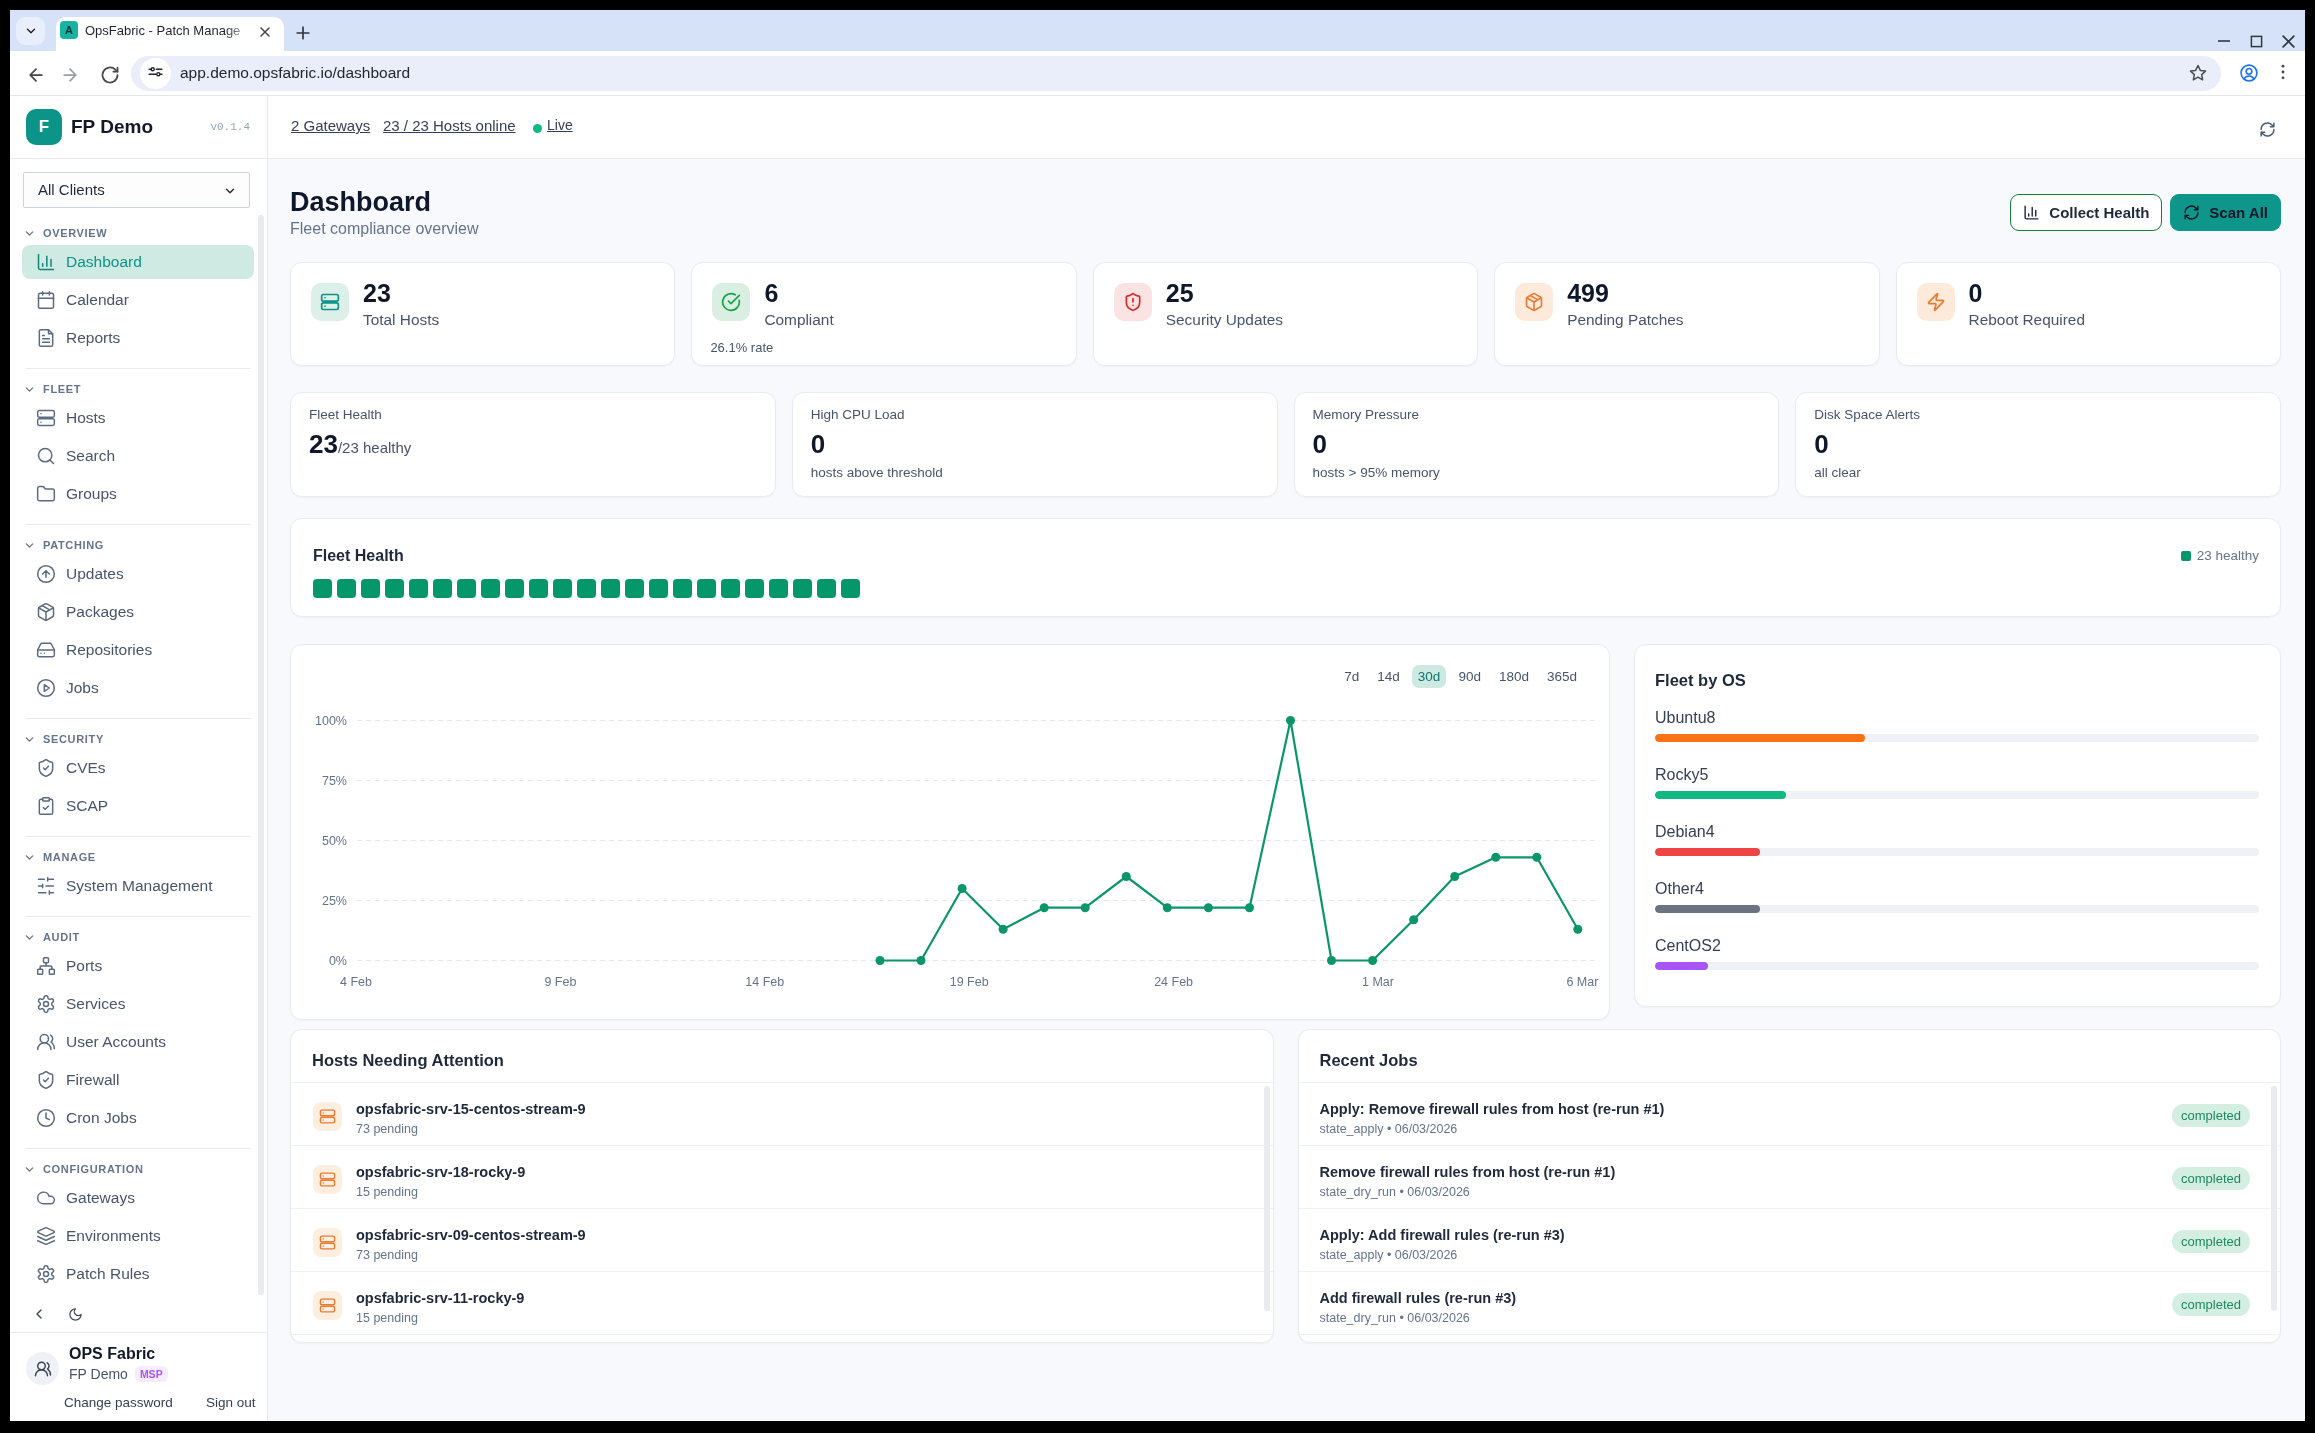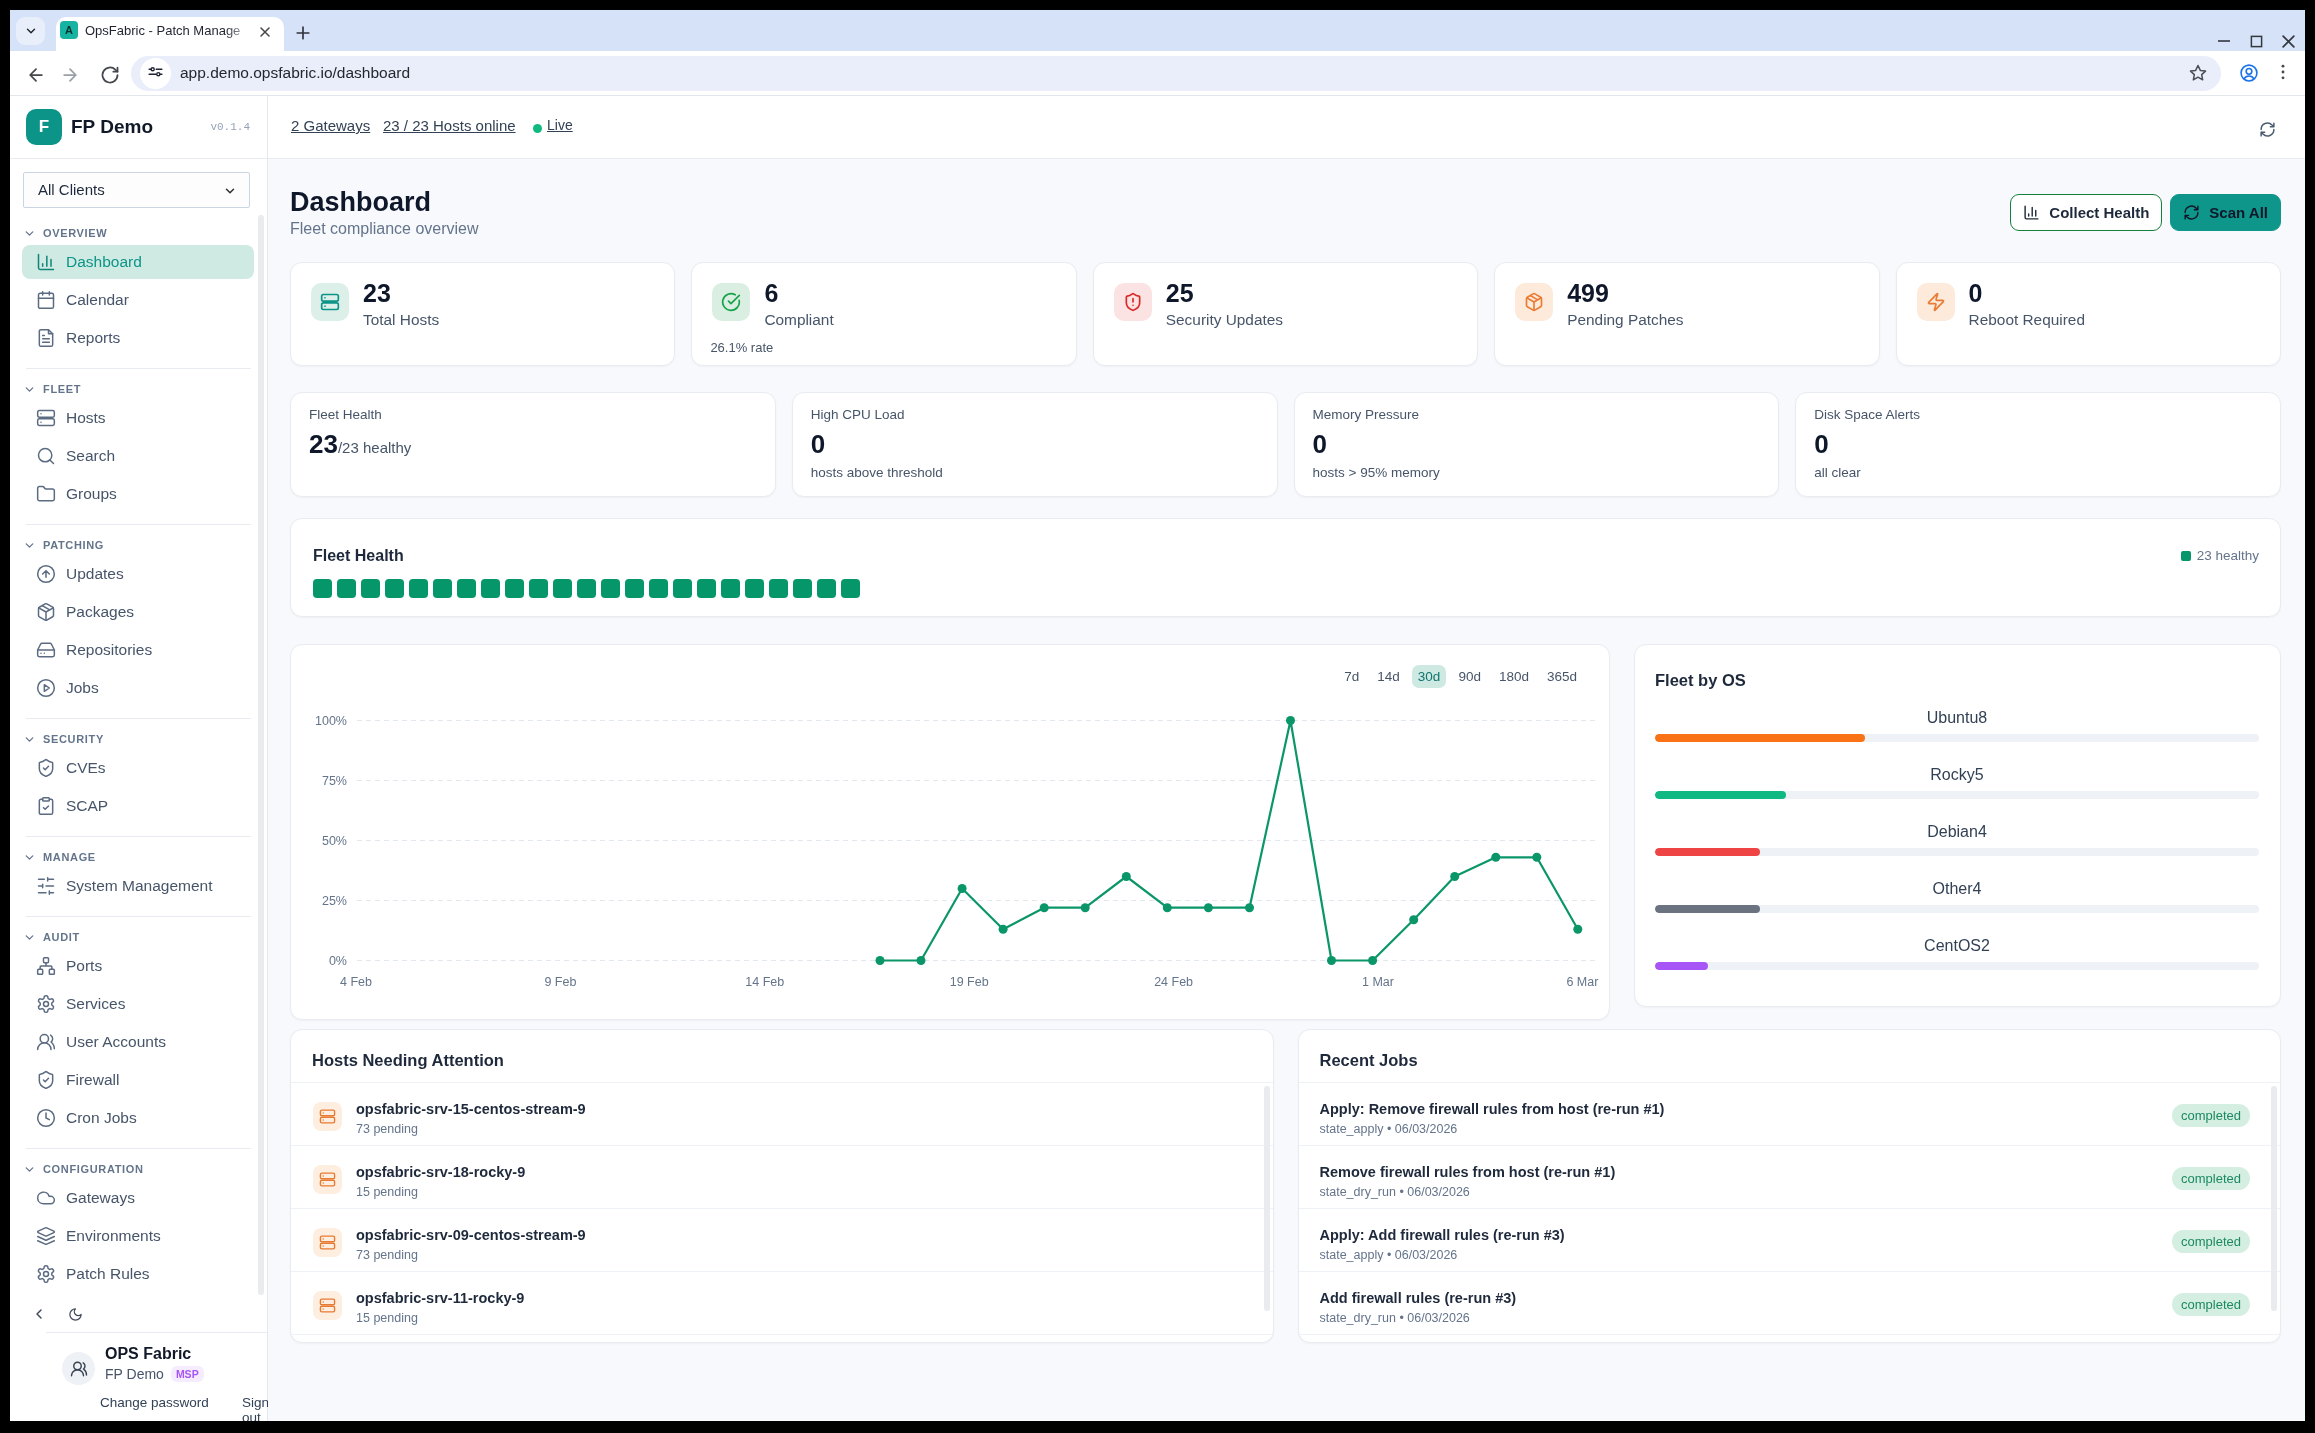--- a/index.html
+++ b/index.html
@@ -38,21 +38,21 @@
 .select svg { position:absolute; right:12px; top:11px; width:14px; height:14px; color:#333; }
 .nav { position:absolute; top:118px; left:0; right:0; } .nav .sec:first-child { margin-top:7px; }
 .sec { display:flex; align-items:center; gap:7px; padding:0 0 0 27px; height:24px; margin-top:8px; font-size:11px; font-weight:bold; color:#64748b; letter-spacing:.06em; }
 .sec svg { width:13px; height:13px; margin-left:-14px; }
 .item { display:flex; align-items:center; gap:10px; height:34px; margin:0 13px 4px 12px; padding-left:14px; border-radius:8px; font-size:15.5px; color:#475569; }
 .item svg { width:20px; height:20px; flex:none; color:#5b6b81; }
 .item.active { background:#cfeae3; color:#0d9488; }
 .item.active svg { color:#0f8579; }
 .sdiv { border-top:1px solid #e8ecf1; margin:13px 16px 0 16px; }
 .sb-thumb { position:absolute; right:3px; top:119px; width:6px; height:1080px; background:#e9ebef; border-radius:3px; }
-.sb-foot { position:absolute; left:0; right:0; bottom:0; height:89px; border-top:1px solid #e8ecf1;margin-left:36px; }
+.sb-foot { position:absolute; left:0; right:0; bottom:0; height:89px; border-top:1px solid #e8ecf1; }
 .collapse-row { position:absolute; left:0; top:1195px; height:46px; width:100%; display:flex; align-items:center; gap:21px; padding-left:21px; color:#3f4a5a; }
 .user-row { position:absolute; left:16px; top:12px; display:flex; gap:10px; }
 .user-av { width:33px; height:33px; border-radius:50%; background:#eef1f5; display:flex; align-items:center; justify-content:center; color:#374151; margin-top:7px; }
 .user-name { font-size:16px; font-weight:bold; color:#111827; }
 .user-sub { font-size:14px; color:#475569; margin-top:3px; }
 .msp { display:inline-block; background:#f5ecfe; color:#a855f7; font-size:10.5px; font-weight:bold; border-radius:6px; padding:2px 5px; margin-left:7px; position:relative; top:-1px; }
 .foot-links { position:absolute; left:0; right:0; top:62px; font-size:13.5px; color:#334155; }
 
 .mhead { height:63px; background:#fff; border-bottom:1px solid #e8ecf1; position:relative; }
 .mhead .t { position:absolute; top:21px; font-size:15px; color:#334155;text-decoration:underline; }
@@ -98,21 +98,21 @@
 .charts { display:grid; grid-template-columns:1320px 1fr; gap:24px; margin-top:27px; align-items:start; }
 .card { background:#fff; border:1px solid #e8ecf1; border-radius:12px; box-shadow:0 1px 2px rgba(15,23,42,.04); }
 .trend { height:376px; padding:22px 22px; position:relative; overflow:hidden; }
 .trend .t { font-size:16.5px; line-height:20px; font-weight:bold; color:#1e293b; }
 .ranges { position:absolute; right:26px; top:20px; display:flex; gap:6px; font-size:13.5px; color:#475569; }
 .ranges span { padding:4px 6px; border-radius:7px; }
 .ranges .on { background:#cde9e2; color:#0f766e; }
 .os { height:363px; padding:25px 21px 0 20px; position:relative; }
 .os .t { font-size:16.5px; line-height:20px; font-weight:bold; color:#1e293b; }
 .osrow { margin-top:19px; } .osrow ~ .osrow { margin-top:24px; }
-.osrow .line { display:flex; justify-content:center; font-size:16px; line-height:18px; color:#334155; }
+.osrow .line { display:flex; justify-content:flex-start; font-size:16px; line-height:18px; color:#334155; }
 .osrow .track { height:8px; border-radius:4px; background:#eef1f5; margin-top:7px; position:relative; overflow:hidden; }
 .osrow .fill { position:absolute; left:0; top:0; bottom:0; border-radius:4px; }
 
 .bottom { display:grid; grid-template-columns:1fr 1fr; gap:24px; margin-top:9px; }
 .list-card { height:314px; position:relative; overflow:hidden; }
 .list-card .t { font-size:16.5px; line-height:20px; font-weight:bold; color:#1e293b; margin:20px 0 0 21px; }
 .list-head { border-bottom:1px solid #eef1f5; height:13px; }
 .lrow { height:63px; border-bottom:1px solid #eef1f5; position:relative; }
 .lrow .hic { position:absolute; left:22px; top:19px; width:29px; height:29px; border-radius:8px; background:#fdeee0; color:#e87b34; display:flex; align-items:center; justify-content:center; }
 .lrow .n { position:absolute; left:65px; top:18px; font-size:14.5px; font-weight:bold; color:#1e293b; }

